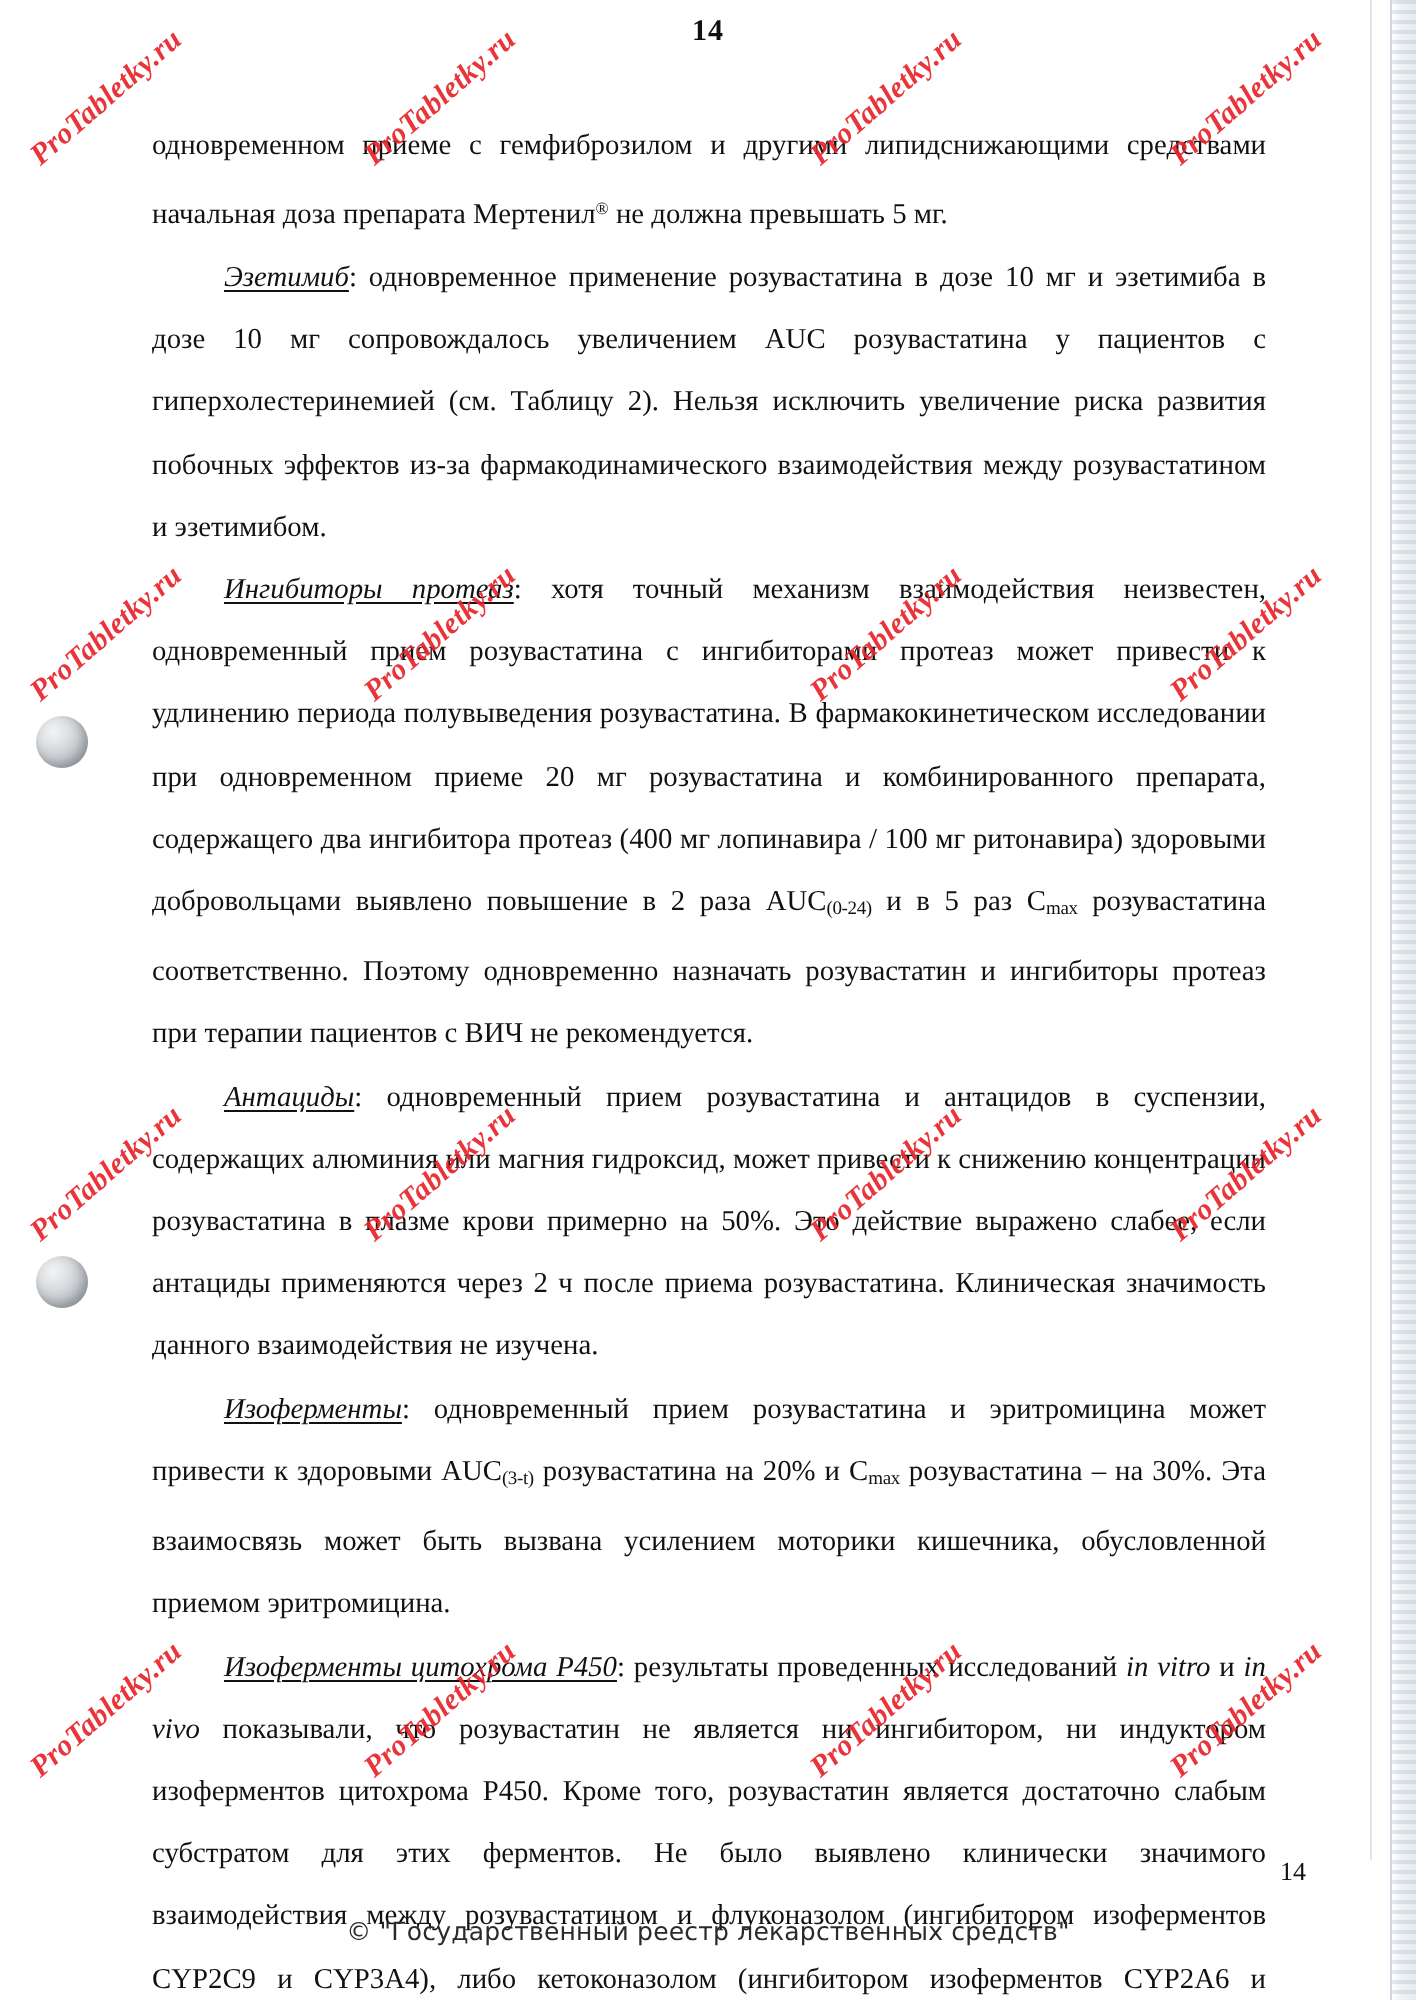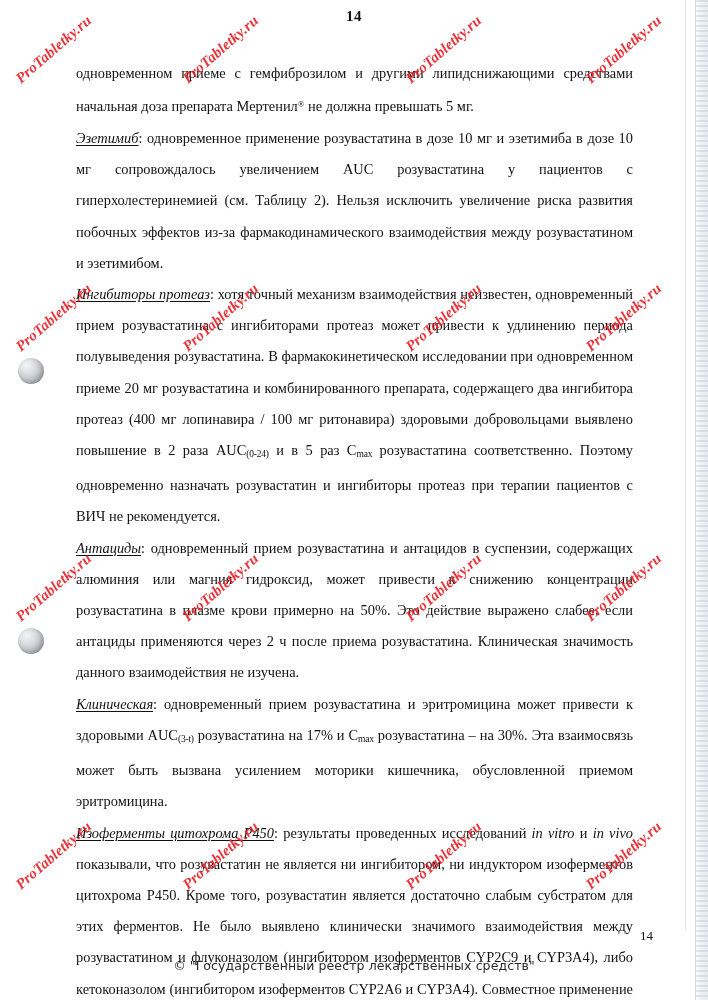--- a/index.html
+++ b/index.html
@@ -95,20 +95,21 @@
   }
   .para {
     margin: 0;
     text-indent: 0;
     text-align: justify;
   }
   .lead {
     font-style: italic;
     text-decoration: underline;
     text-underline-offset: 2px;
+    margin-left: 36px;
   }
   .it { font-style: italic; }
   sub {
     font-size: .66em;
     vertical-align: -0.22em;
     letter-spacing: -0.2px;
   }
   sup {
     font-size: .6em;
     vertical-align: 0.52em;
@@ -170,21 +171,21 @@
   <div class="body-text">
 
     <p class="para"><span>одновременном приеме с гемфиброзилом и другими липидснижающими средствами начальная доза препарата Мертенил</span><sup>®</sup><span> не должна превышать 5 мг.</span></p>
 
     <p class="para"><span class="lead">Эзетимиб</span><span>: одновременное применение розувастатина в дозе 10 мг и эзетимиба в дозе 10 мг сопровождалось увеличением AUC розувастатина у пациентов с гиперхолестеринемией (см. Таблицу 2). Нельзя исключить увеличение риска развития побочных эффектов из-за фармакодинамического взаимодействия между розувастатином и эзетимибом.</span></p>
 
     <p class="para"><span class="lead">Ингибиторы протеаз</span><span>: хотя точный механизм взаимодействия неизвестен, одновременный прием розувастатина с ингибиторами протеаз может привести к удлинению периода полувыведения розувастатина. В фармакокинетическом исследовании при одновременном приеме 20 мг розувастатина и комбинированного препарата, содержащего два ингибитора протеаз (400 мг лопинавира / 100 мг ритонавира) здоровыми добровольцами выявлено повышение в 2 раза AUC</span><sub>(0-24)</sub><span> и в 5 раз C</span><sub>max</sub><span> розувастатина соответственно. Поэтому одновременно назначать розувастатин и ингибиторы протеаз при терапии пациентов с ВИЧ не рекомендуется.</span></p>
 
     <p class="para"><span class="lead">Антациды</span><span>: одновременный прием розувастатина и антацидов в суспензии, содержащих алюминия или магния гидроксид, может привести к снижению концентрации розувастатина в плазме крови примерно на 50%. Это действие выражено слабее, если антациды применяются через 2 ч после приема розувастатина. Клиническая значимость данного взаимодействия не изучена.</span></p>
 
-    <p class="para"><span class="lead">Клиническая</span><span>: одновременный прием розувастатина и эритромицина может привести к здоровыми AUC</span><sub>(3-t)</sub><span> розувастатина на 17% и C</span><sub>max</sub><span> розувастатина – на 30%. Эта взаимосвязь может быть вызвана усилением моторики кишечника, обусловленной приемом эритромицина.</span></p>
+    <p class="para"><span class="lead">Изоферменты</span><span>: одновременный прием розувастатина и эритромицина может привести к здоровыми AUC</span><sub>(3-t)</sub><span> розувастатина на 20% и C</span><sub>max</sub><span> розувастатина – на 30%. Эта взаимосвязь может быть вызвана усилением моторики кишечника, обусловленной приемом эритромицина.</span></p>
 
     <p class="para"><span class="lead">Изоферменты цитохрома Р450</span><span>: результаты проведенных исследований </span><span class="it">in vitro</span><span> и </span><span class="it">in vivo</span><span> показывали, что розувастатин не является ни ингибитором, ни индуктором изоферментов цитохрома Р450. Кроме того, розувастатин является достаточно слабым субстратом для этих ферментов. Не было выявлено клинически значимого взаимодействия между розувастатином и флуконазолом (ингибитором  изоферментов CYP2C9 и CYP3A4), либо кетоконазолом (ингибитором изоферментов CYP2A6 и CYP3A4). Совместное применение итраконазола (ингибитора изофермента CYP3A4) и розувастатина увеличивает AUC розувастатина на 28% (клинически незначимо). Поэтому какое-либо взаимодействие лекарственных средств, связанное с  метаболизмом цитохромом Р450, не ожидается.</span></p>
 
   </div>
 
   <div class="page-number-bottom">14</div>
 
   <div class="footer-copyright">© "Государственный реестр лекарственных средств"</div>
 
   <div id="watermark-layer">

